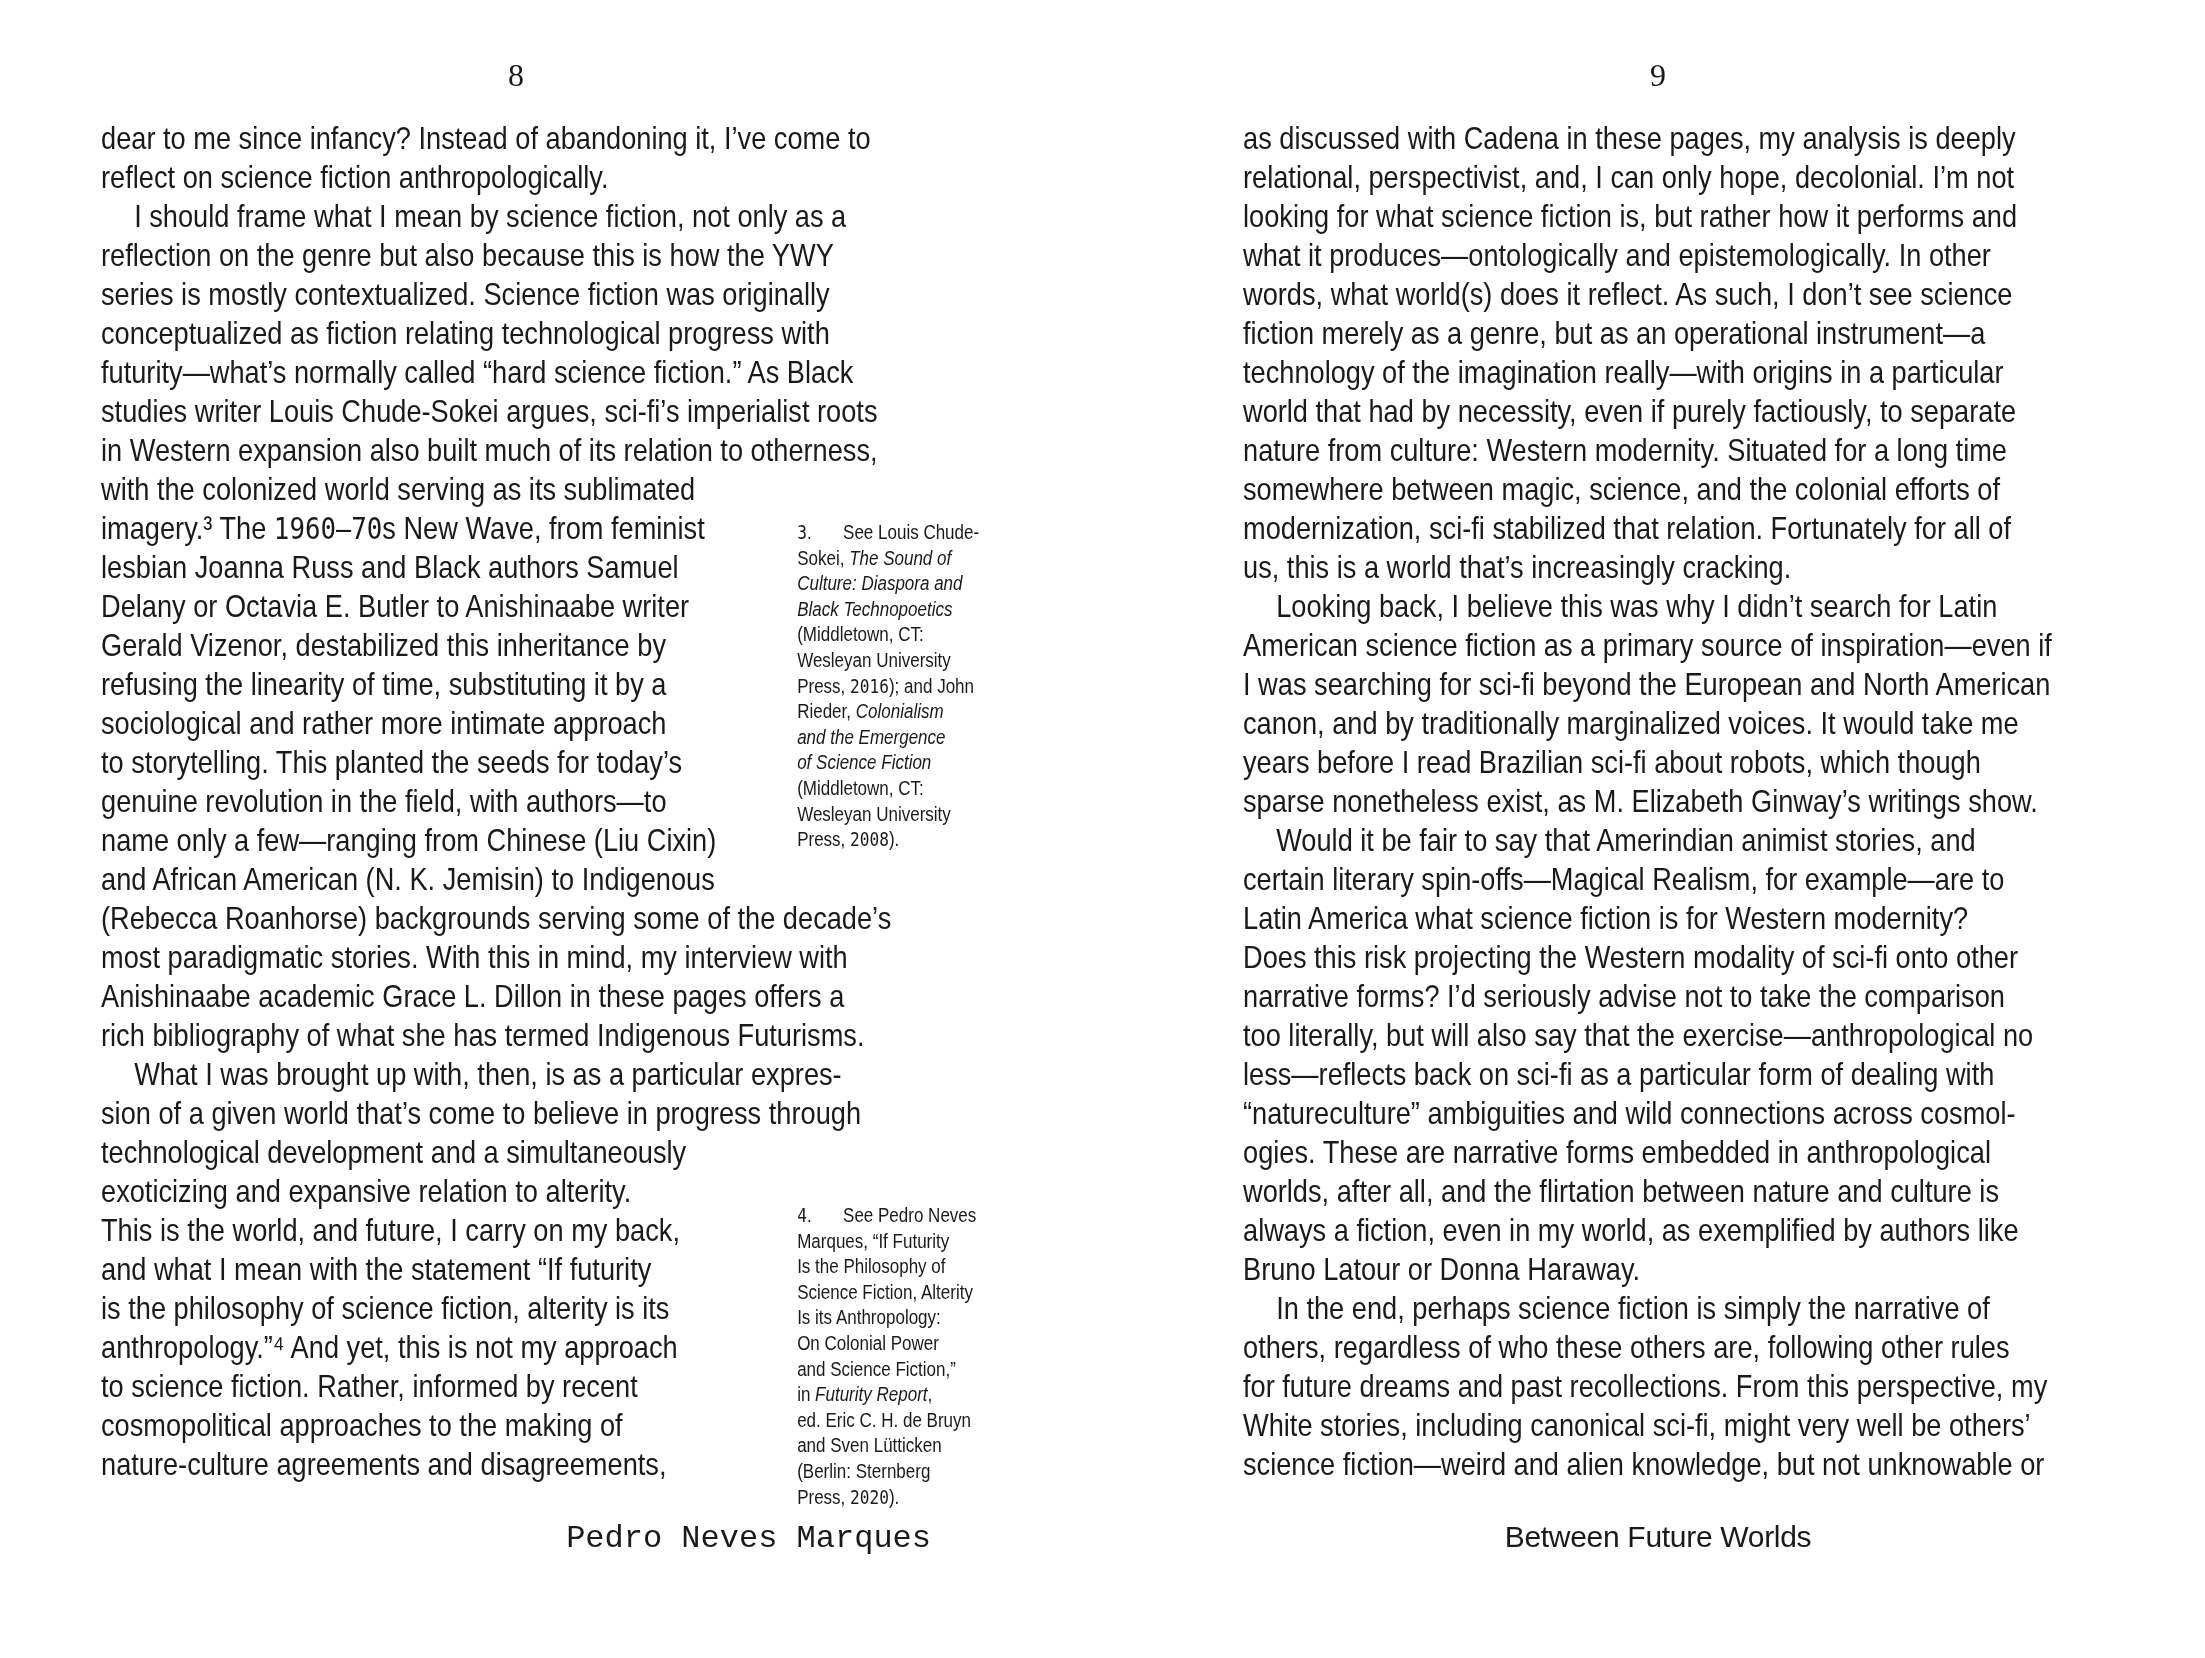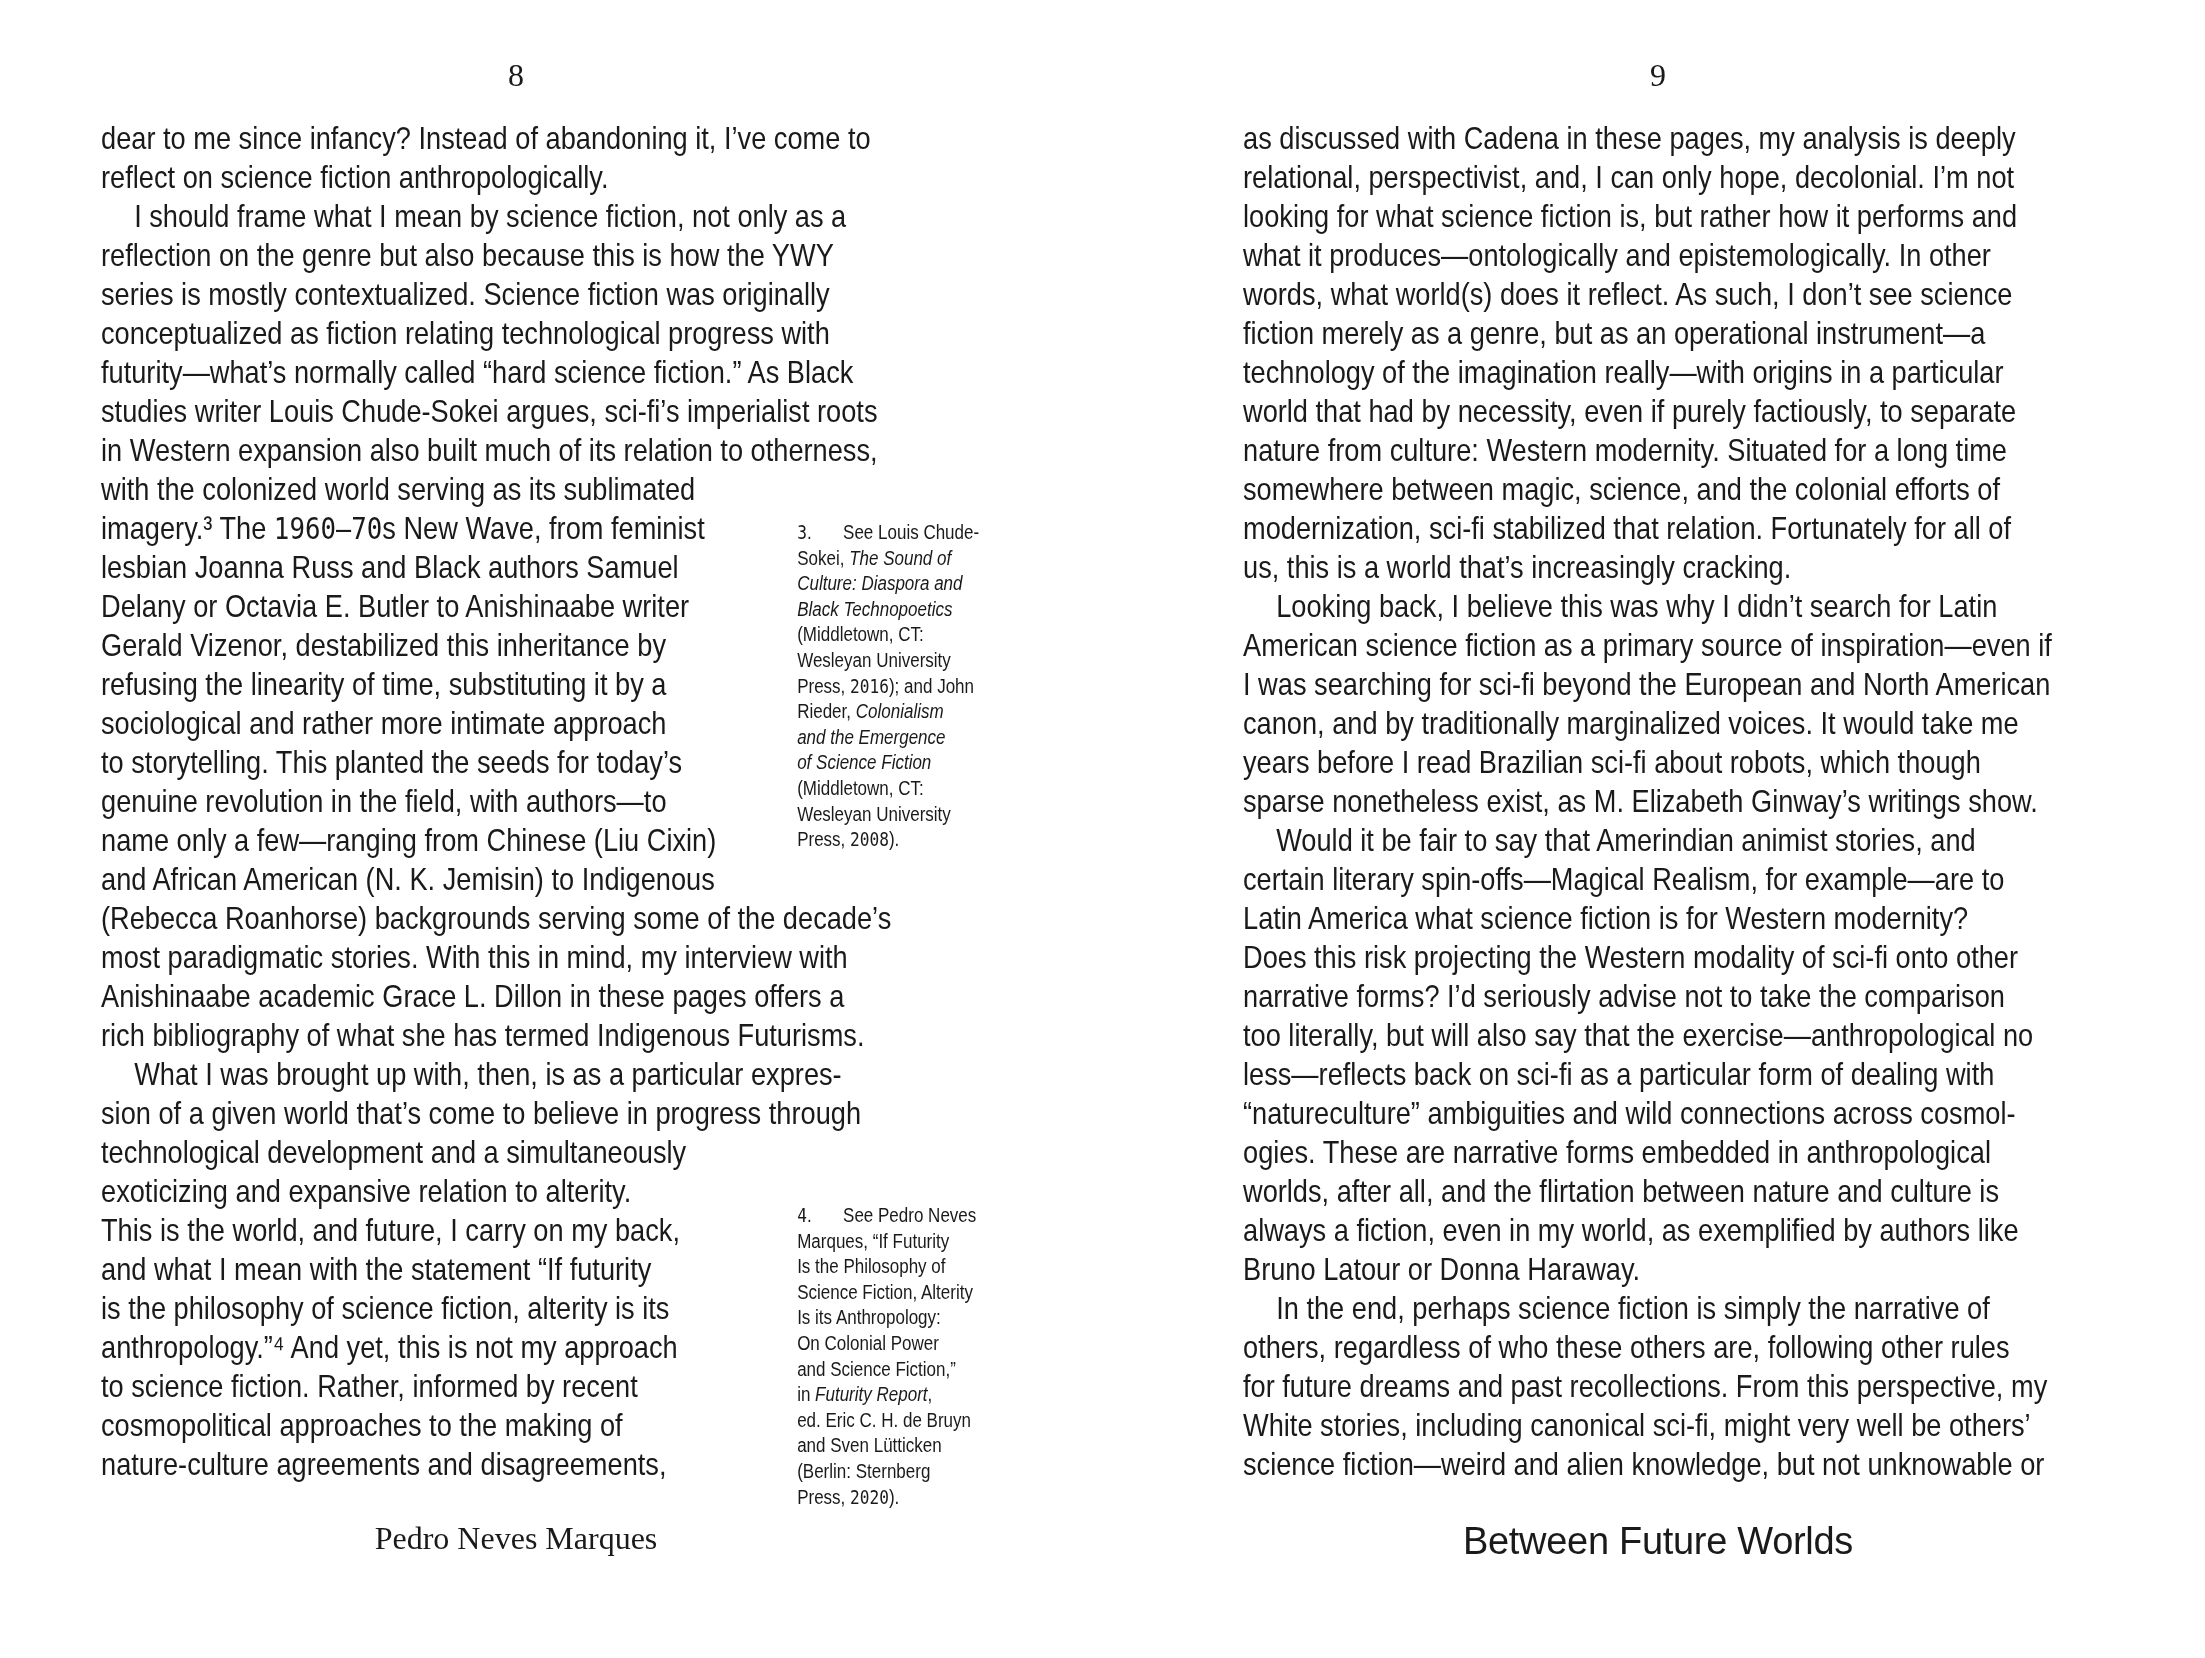--- a/index.html
+++ b/index.html
@@ -27,24 +27,24 @@
   .num{font-family:"DejaVu Sans Mono",monospace;font-size:0.95em;}
   .note{
     position:absolute;left:819px;width:290px;
     font-size:20px;line-height:25.6px;
   }
   #note-3{top:401px;}
   #note-4{top:1084px;}
   .note-ln{white-space:pre;}
   .note-label{display:inline-block;width:54px;}
   .footer{
-    position:absolute;top:1520px;width:830px;text-align:center;font-size:38px;
+    position:absolute;top:1520px;width:830px;text-align:center;font-size:30px;
   }
   #footer-left{
-    left:101px;font-family:Liberation Serif, serif;font-size:32px;
+    left:101px;font-family:Liberation Mono, monospace;font-size:32px;text-align:right;
   }
   #footer-right{left:1243px;letter-spacing:-0.3px;}
 </style>
 </head>
 <body>
 
 <div class="spread">
 
   <div class="pageno" id="pageno-left">8</div>
 

